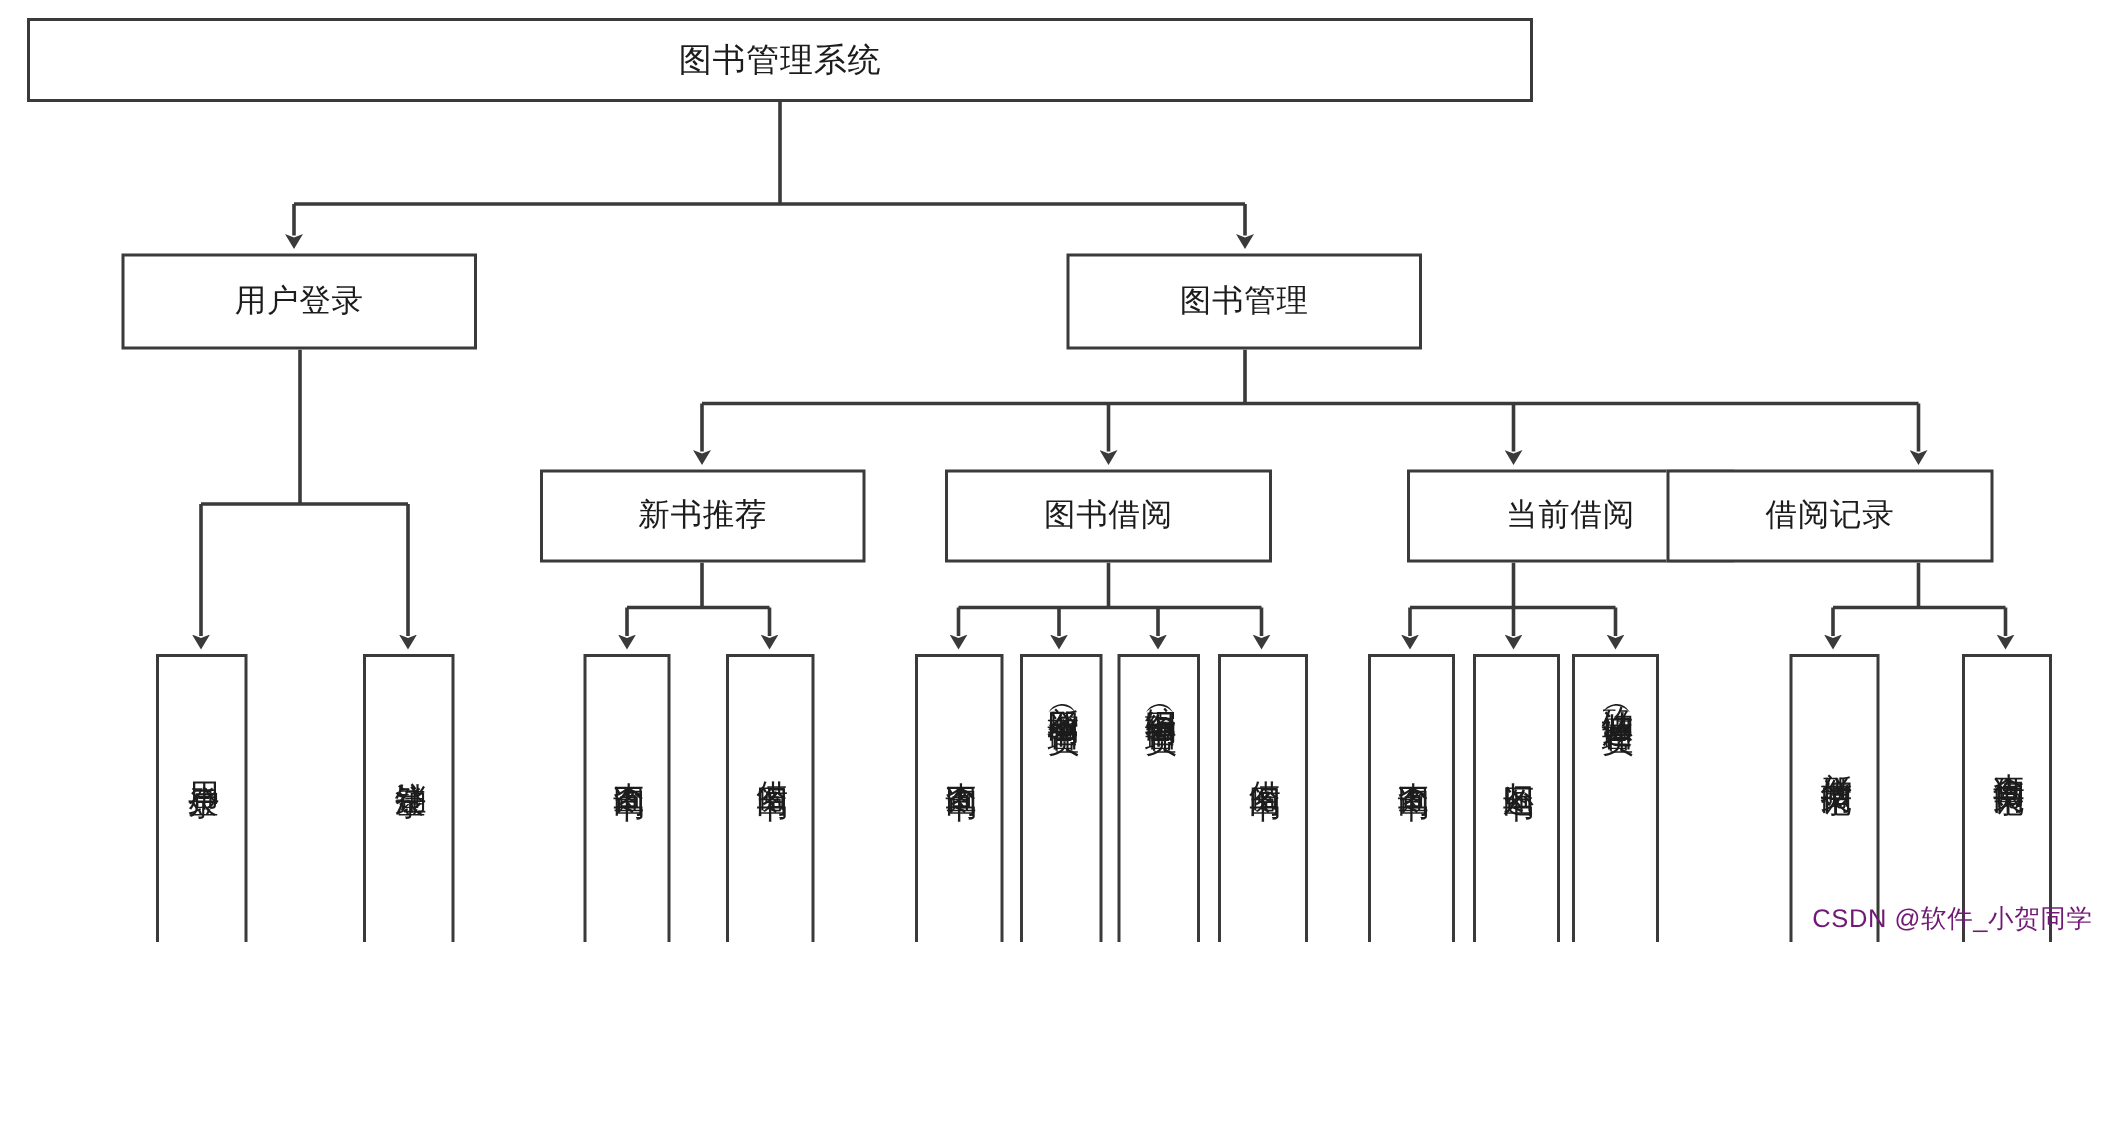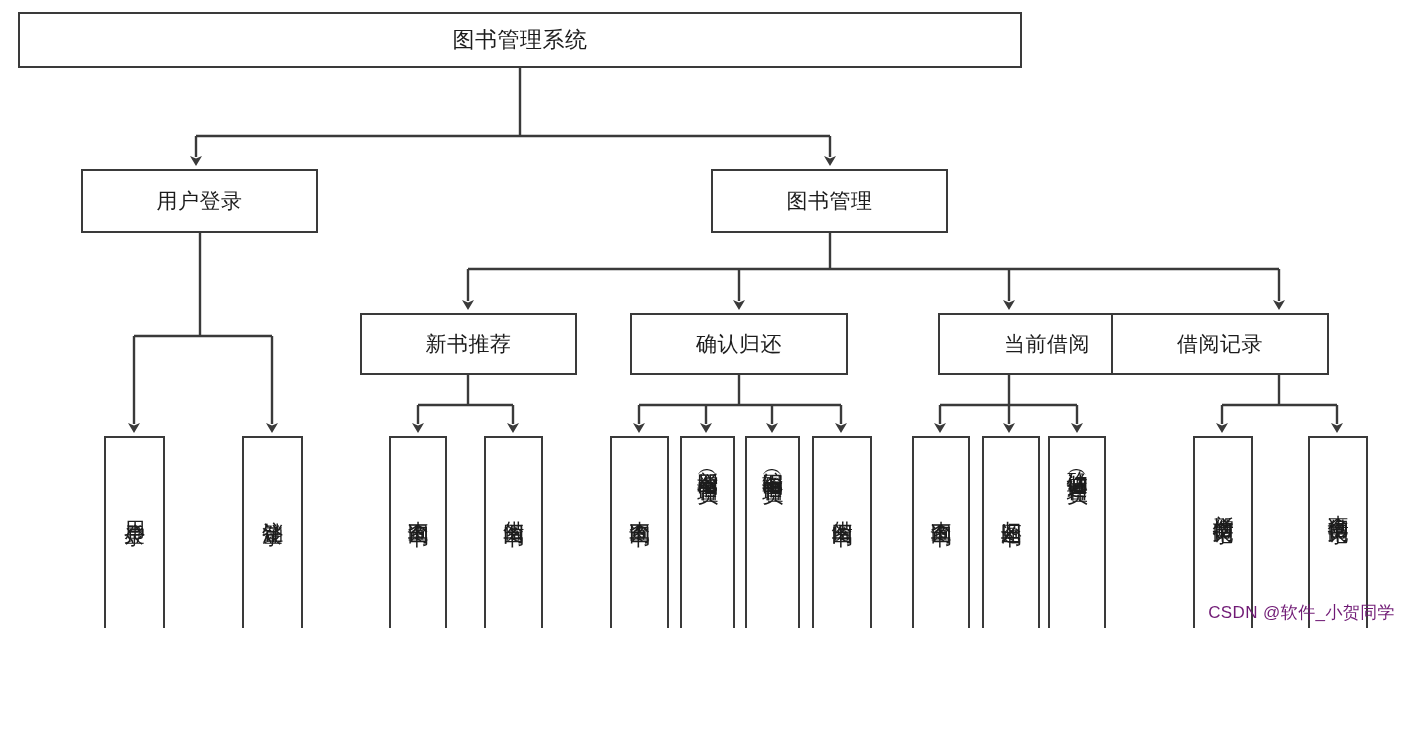--- a/index.html
+++ b/index.html
@@ -148,21 +148,21 @@
 
   <div class="node horizontal" style="left:360px; top:313px; width:217px; height:62px;">
     <span class="node-label">新书推荐</span>
   </div>
 
   <div class="node horizontal" style="left:711px; top:169px; width:237px; height:64px;">
     <span class="node-label">图书管理</span>
   </div>
 
   <div class="node horizontal" style="left:630px; top:313px; width:218px; height:62px;">
-    <span class="node-label">确认归还</span>
+    <span class="node-label">图书借阅</span>
   </div>
 
   <div class="node horizontal" style="left:900px; top:313px; width:218px; height:62px;margin-left:38px;">
     <span class="node-label">当前借阅</span>
   </div>
 
   <div class="node horizontal" style="left:1111px; top:313px; width:218px; height:62px;">
     <span class="node-label">借阅记录</span>
   </div>
 

